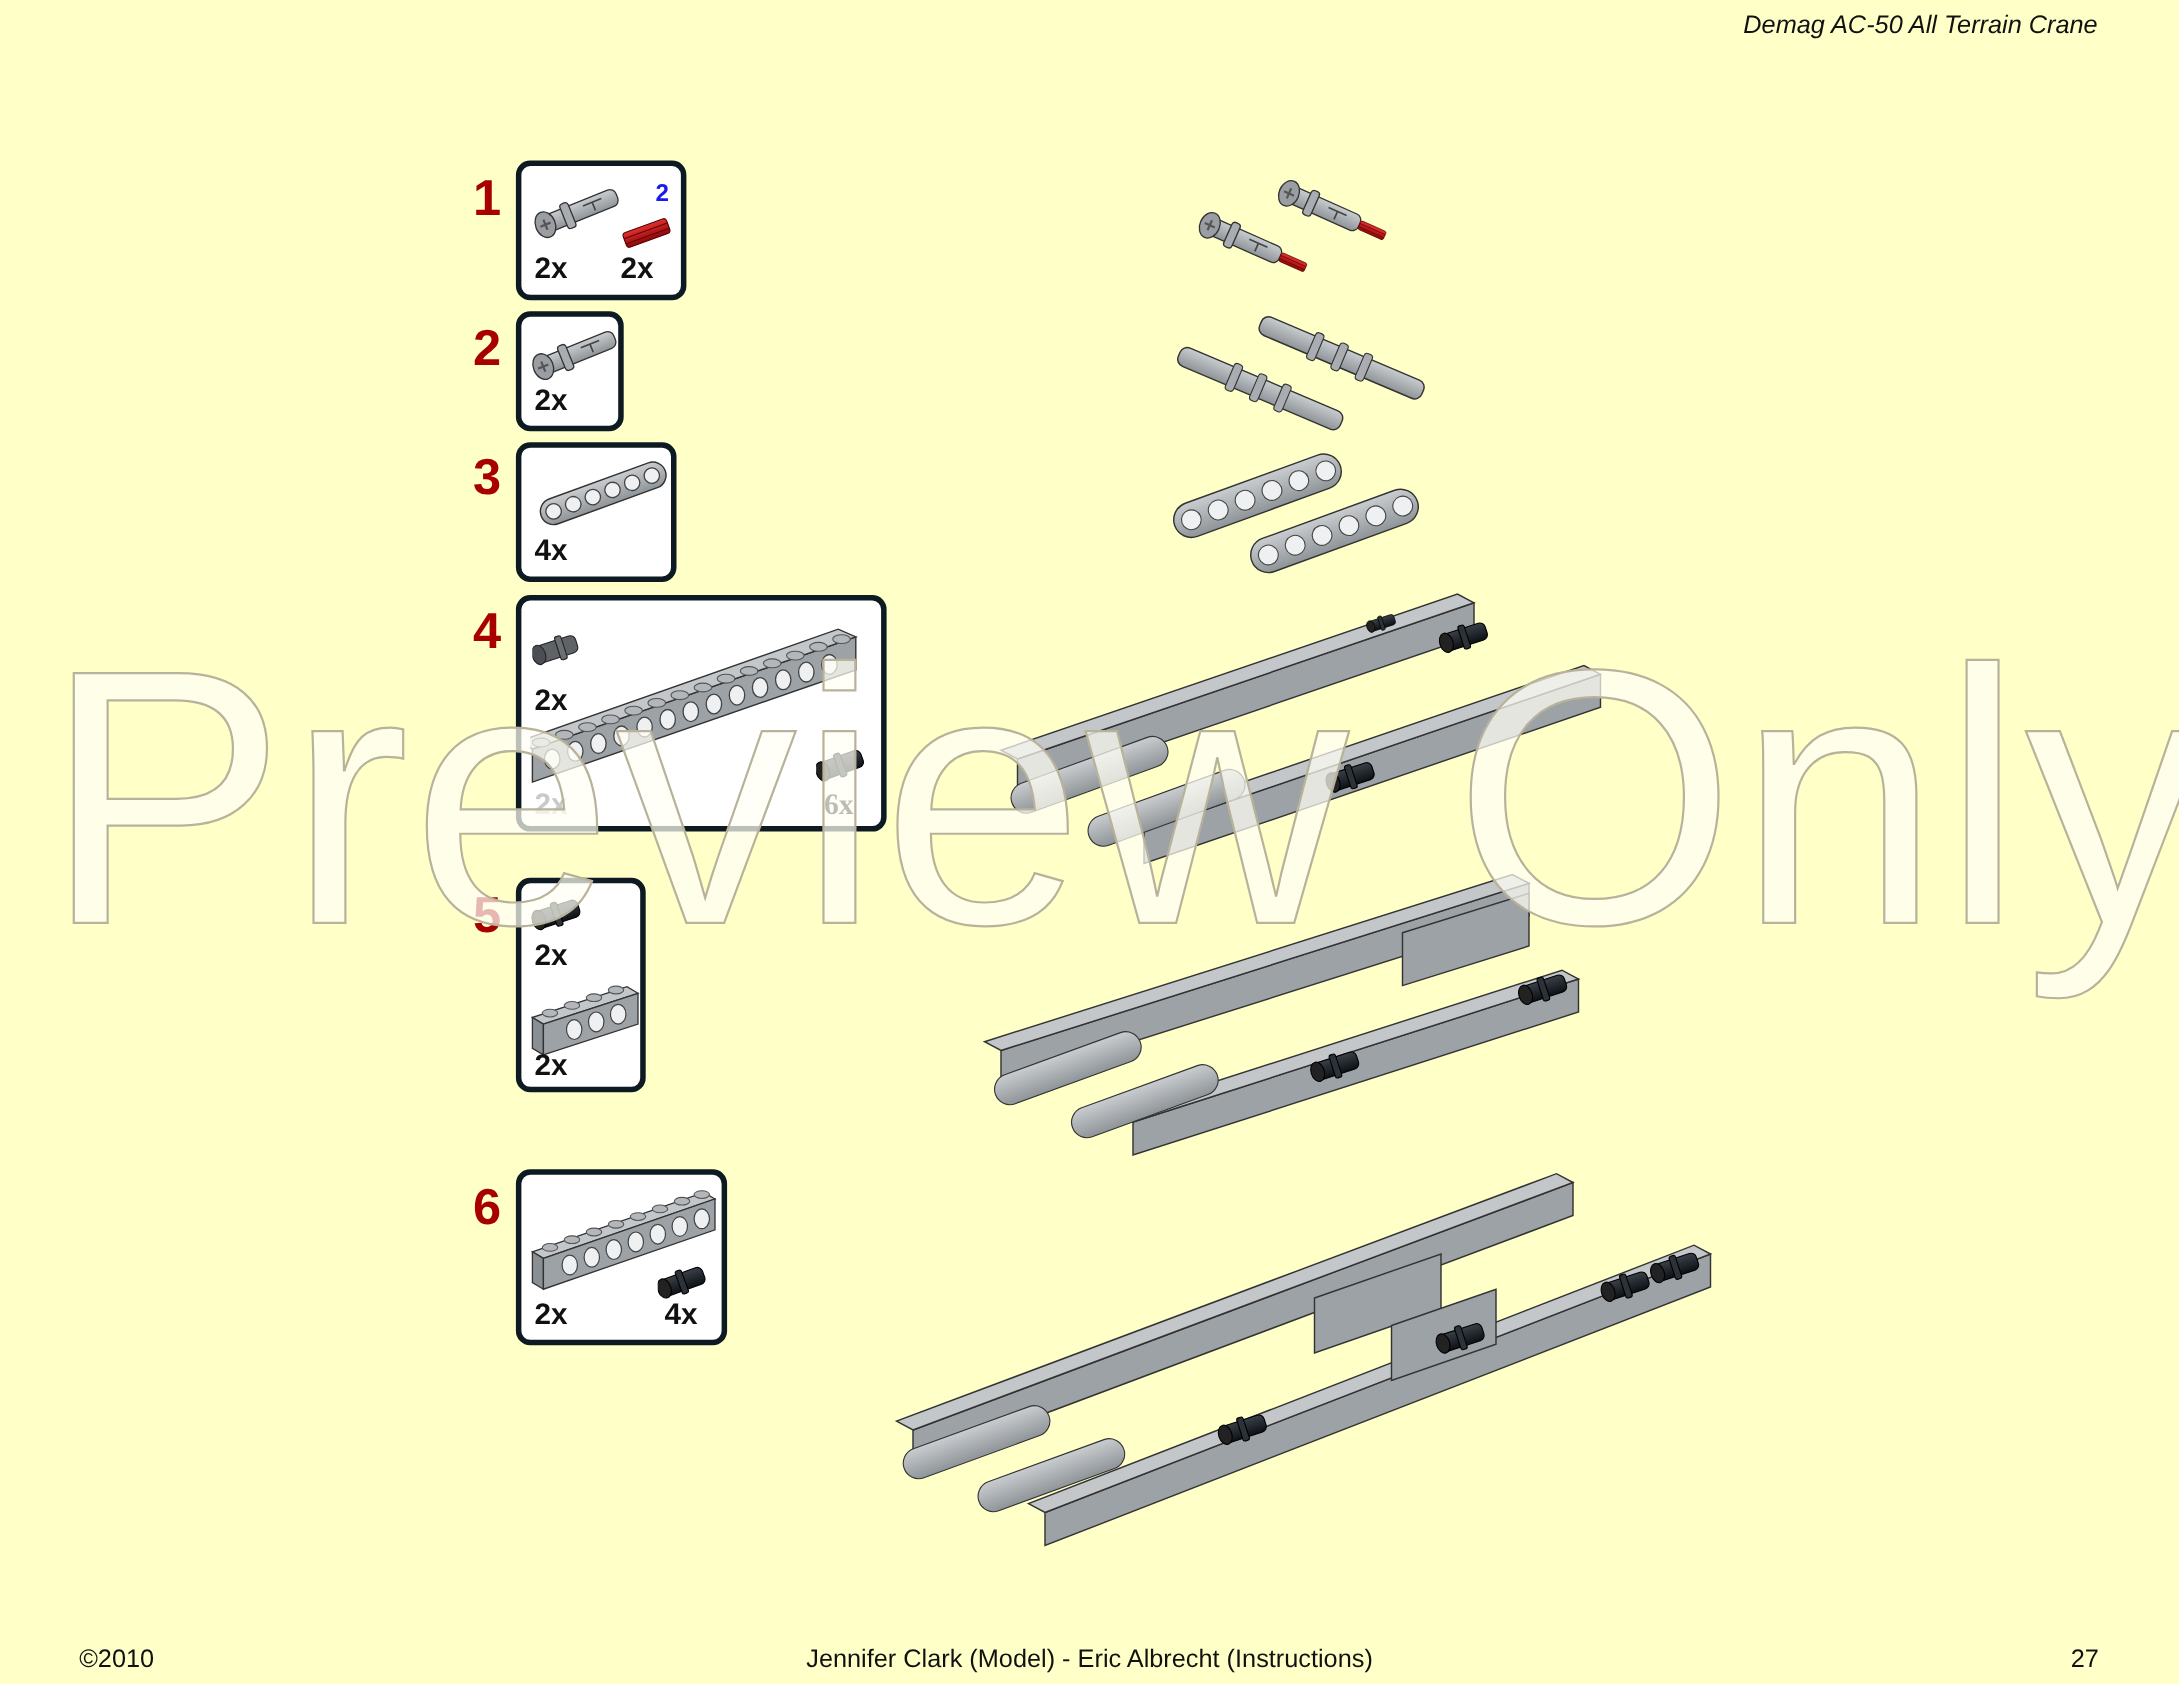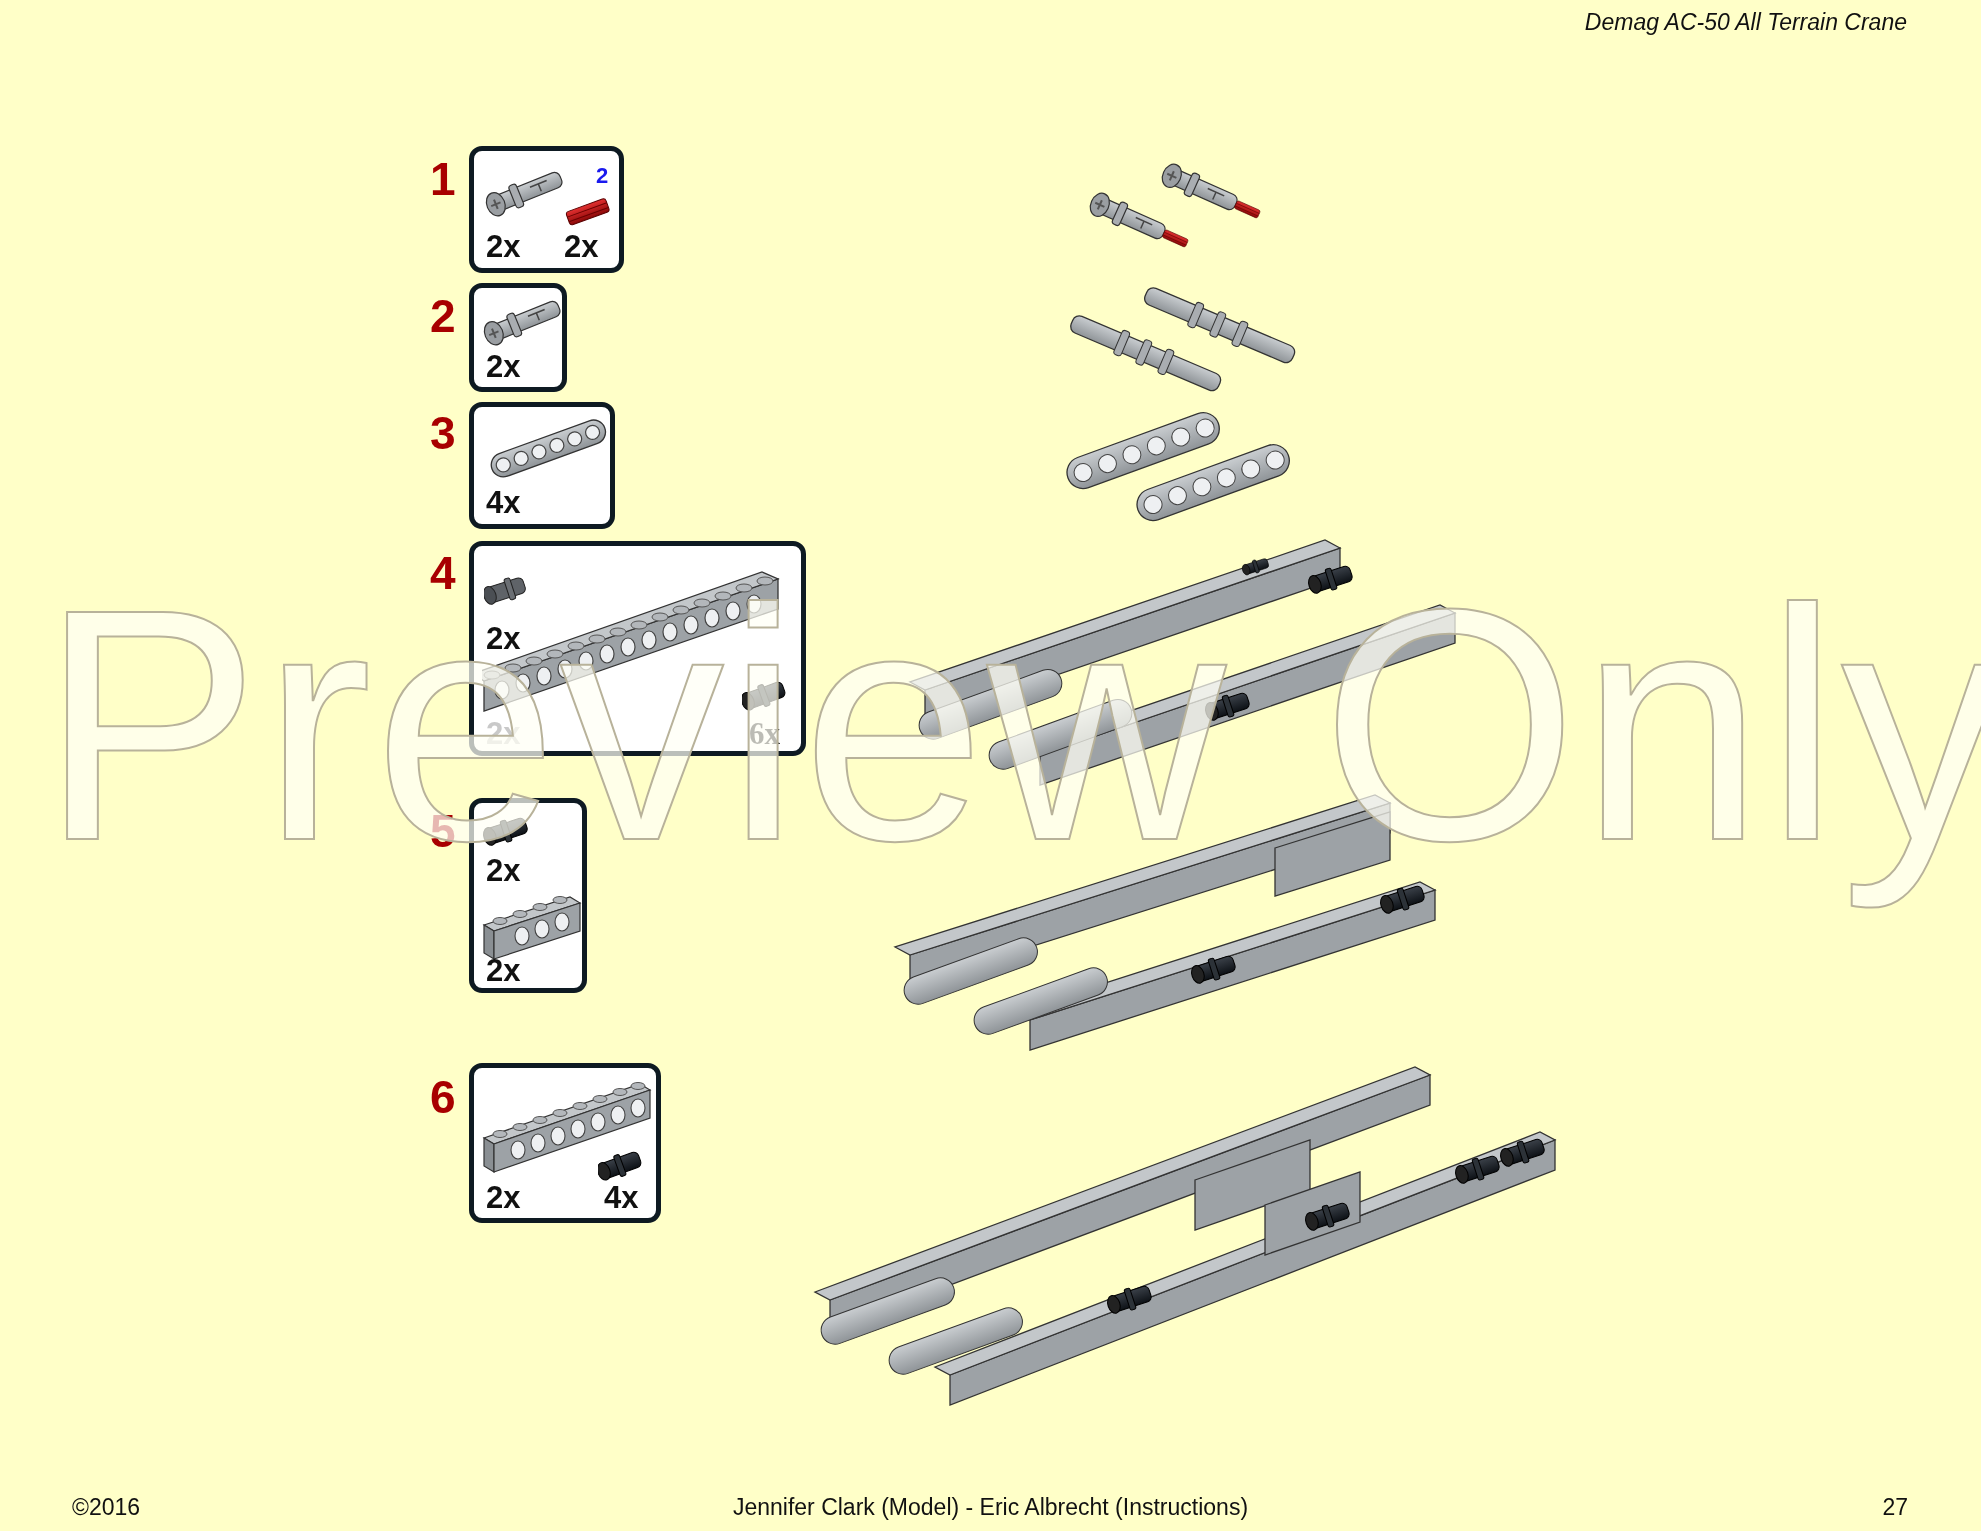--- a/index.html
+++ b/index.html
@@ -11,21 +11,21 @@
   .hdr-title { position: absolute; right: 74px; top: 9px; font-size: 23px; color: #111; font-style: italic; }
   .ftr { position: absolute; top: 1494px; font-size: 23px; color: #111; }
   .ftr-left { left: 72px; }
   .ftr-center { left: 0; width: 1981px; text-align: center; }
   .ftr-right { right: 73px; }
 
   .step-num { position: absolute; font-weight: bold; font-size: 46px; color: #a80000; line-height: 1; }
   .pl-box {
     position: absolute; background: #fff; border: 5px solid #0e1a22; border-radius: 13px; box-sizing: border-box;
   }
-  .qty { position: absolute; font-weight: bold; font-size: 31px; color: #111; line-height: 1; }
+  .qty { position: absolute; font-weight: bold; font-size: 27px; color: #111; line-height: 1; }
   .qty-ghost { color: #c9c9c9; }
   .sub-count { position: absolute; font-weight: bold; font-size: 22px; color: #1a1aee; line-height: 1; }
   .part { position: absolute; }
 
   .assembly { position: absolute; }
   .watermark {
     position: absolute; left: 40px; top: 560px; font-size: 330px; line-height: 1;
     color: rgba(255,255,245,0.72); -webkit-text-stroke: 2px #b8b29a; letter-spacing: 2px;
     white-space: nowrap; pointer-events: none; font-family: "Liberation Sans", sans-serif;
   }
@@ -356,15 +356,15 @@
         <use href="#pinBlack"></use>
       </g>
     <g transform="translate(1112,1305) rotate(-18)">
         <use href="#pinBlack"></use>
       </g>
   </g>
 </svg>
 
 <div class="watermark">Preview Only</div>
 
-<div class="ftr ftr-left">©2016</div>
+<div class="ftr ftr-left">©2010</div>
 <div class="ftr ftr-center">Jennifer Clark (Model) - Eric Albrecht (Instructions)</div>
 <div class="ftr ftr-right">27</div>
 
 </body></html>

